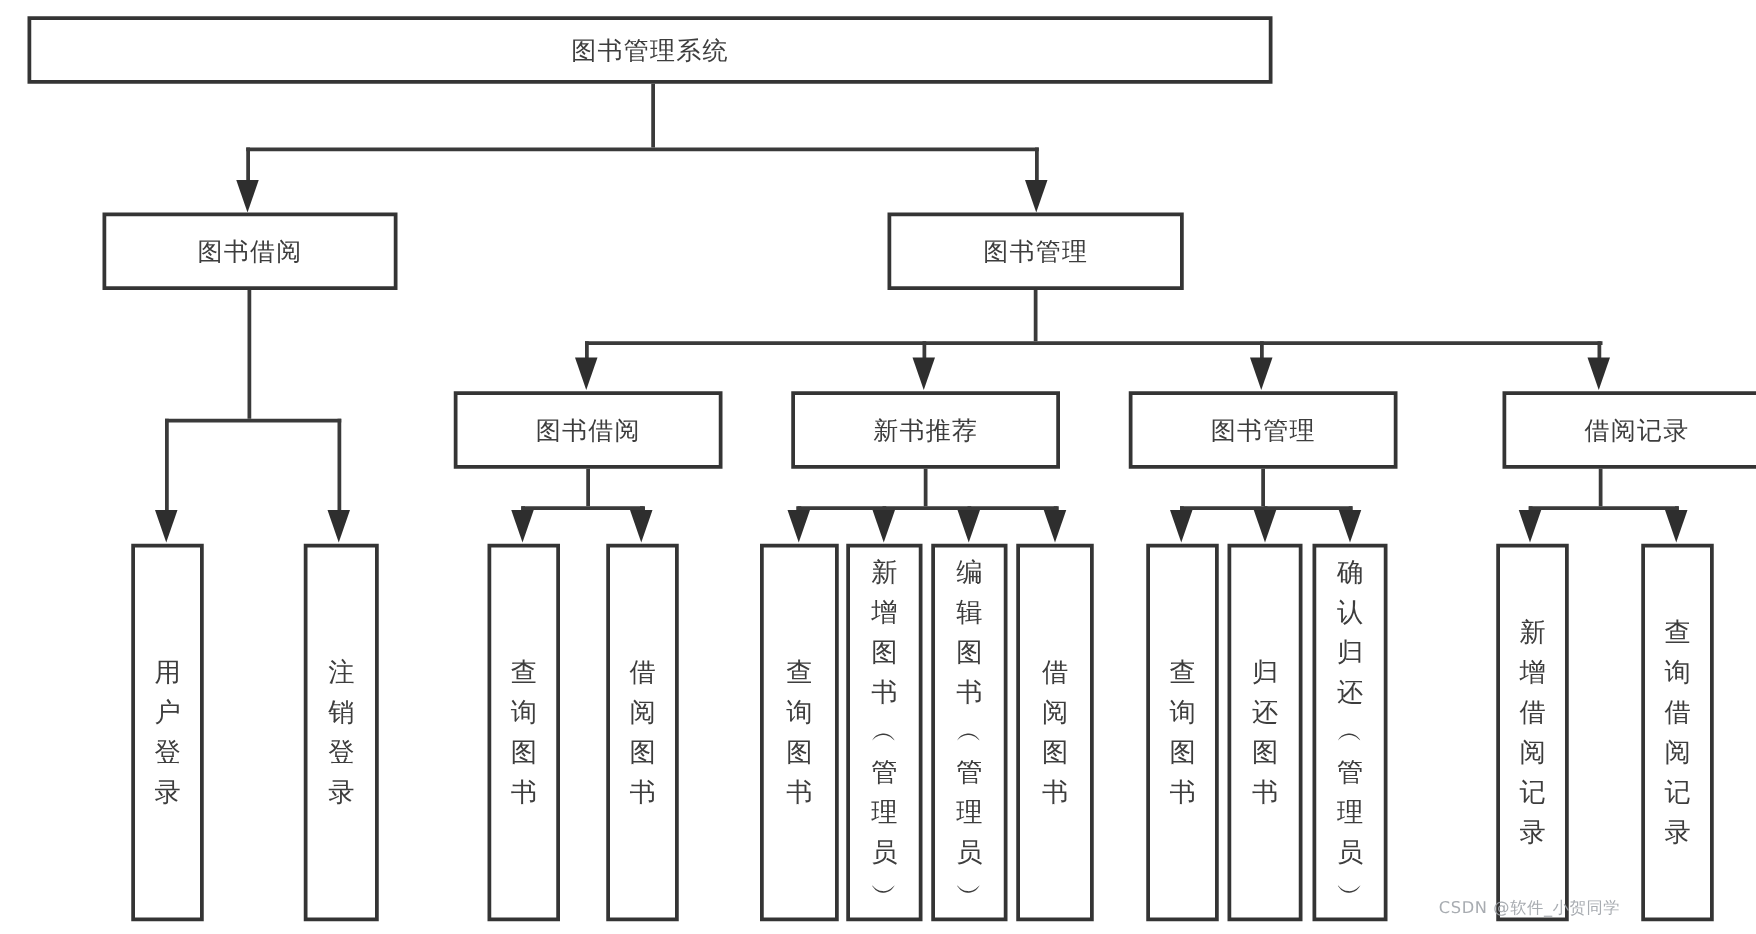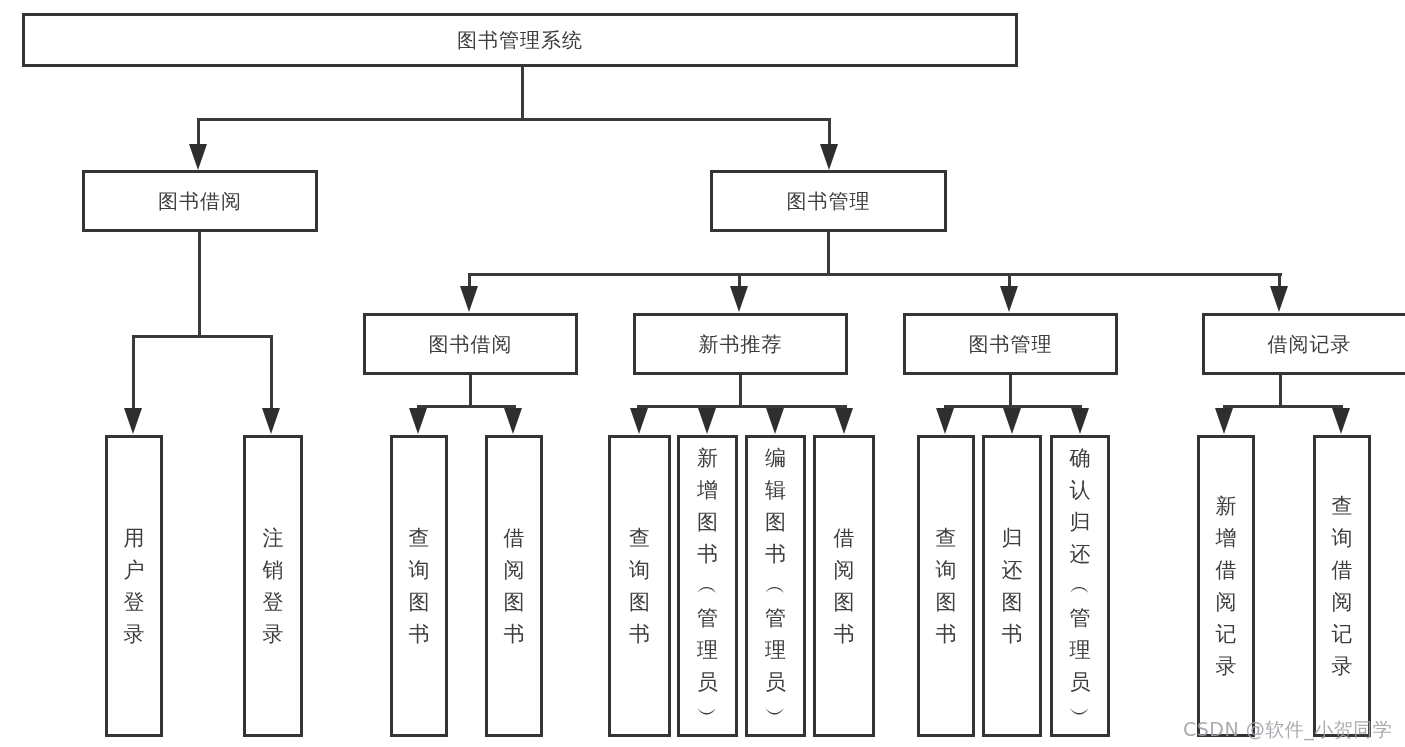--- a/index.html
+++ b/index.html
@@ -17,22 +17,22 @@
   .hnode { font-size:20px; letter-spacing:1px; }
   .vnode { flex-direction:column; font-size:21px; }
   .vch { display:block; height:32px; line-height:32px; text-align:center; width:100%; }
   .vline, .hline { position:absolute; background:#3a3a3a; }
   .arrowhead {
     position:absolute; width:0; height:0;
     border-left:9px solid transparent; border-right:9px solid transparent;
     border-top:26px solid #2e2e2e;
   }
   .watermark {
-    position:absolute; left:1183px; top:717px; z-index:5;
-    font-size:19px; letter-spacing:0.5px; color:rgba(158,163,168,0.9);
+    position:absolute; left:1151px; top:717px; z-index:5;
+    font-size:13px; letter-spacing:0.5px; color:rgba(158,163,168,0.9);
     white-space:nowrap;
   }
 </style>
 </head>
 <body>
 
 <div>
 
   <div class="node hnode" style="left:22px;top:13px;width:996px;height:54px">图书管理系统</div>
 

